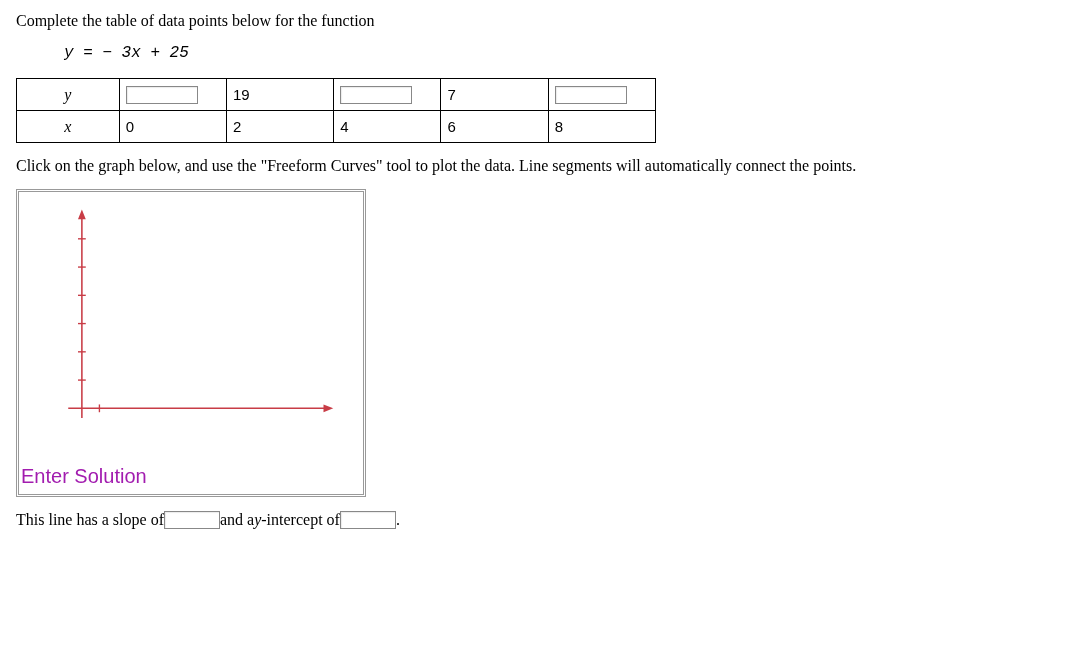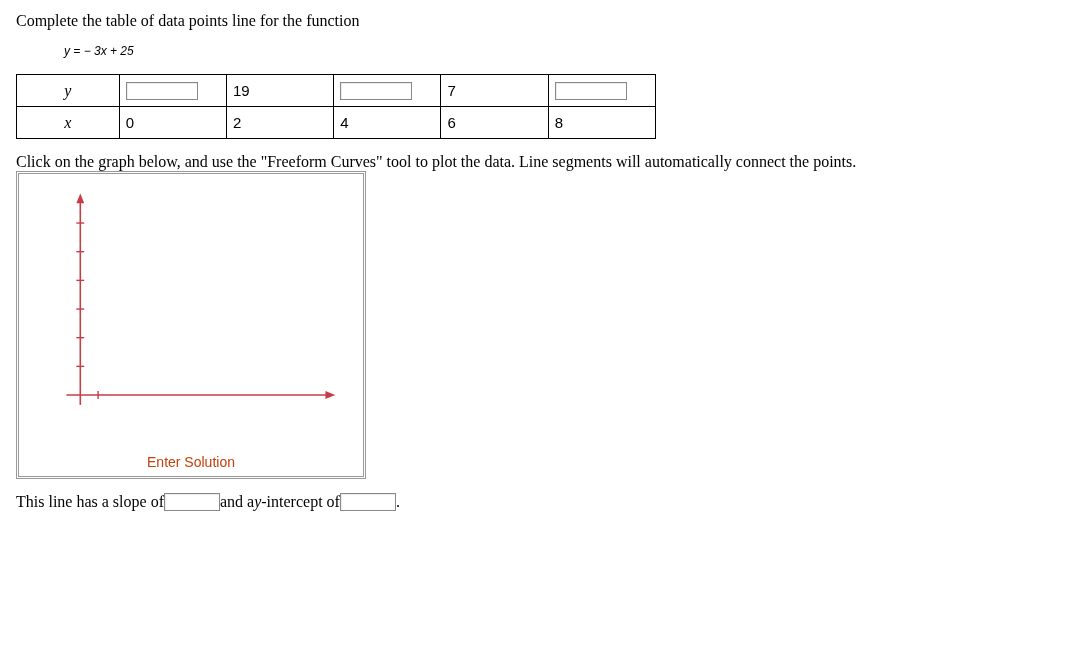--- a/index.html
+++ b/index.html
@@ -12,25 +12,25 @@
       font-size: 16px;
       color: #000;
       background: #fff;
       padding: 12px 16px;
       width: 1089px;
     }
     .instruction {
       margin-bottom: 14px;
     }
     .equation {
-      font-family: Liberation Sans, sans-serif;
+      font-family: Liberation Mono, monospace;
       font-style: italic;
       margin-left: 48px;
       margin-bottom: 16px;
-      font-size: 12px;
+      font-size: 16px;
     }
     table.data-table {
       border-collapse: collapse;
       width: 640px;
       margin-bottom: 14px;
     }
     table.data-table td {
       border: 1px solid #000;
       padding: 4px 6px;
       height: 32px;
@@ -51,20 +51,21 @@
       width: 72px;
       height: 18px;
       border: 1px solid #888;
       display: inline-block;
       background: #fff;
       font-family: Arial, sans-serif;
       font-size: 13px;
       box-shadow: inset 1px 1px 1px rgba(0,0,0,0.08);
     }
     .graph-instruction {
+      margin-bottom: 14px;
     }
     .graph-wrapper {
       border: 3px double #999;
       width: 350px;
       height: 308px;
       padding: 2px;
       display: flex;
       flex-direction: column;
       margin-bottom: 14px;
     }
@@ -73,25 +74,24 @@
       position: relative;
       background: #fff;
     }
     .graph-svg {
       position: absolute;
       inset: 0;
       width: 100%;
       height: 100%;
     }
     .enter-solution {
-      text-align: center;
       padding: 6px 0 4px 0;
-      color: #c2410c;
+      color: #a21caf;
       font-family: Arial, sans-serif;
-      font-size: 14px;
+      font-size: 20px;
     }
     .slope-line {
       font-family: "Times New Roman", Times, serif;
       font-size: 16px;
       display: flex;
       align-items: center;
       flex-wrap: wrap;
     }
     .inline-input {
       width: 56px;
@@ -103,21 +103,21 @@
       font-size: 13px;
       box-shadow: inset 1px 1px 1px rgba(0,0,0,0.08);
     }
     .ital {
       font-style: italic;
     }
   </style>
 </head>
 <body>
 
-<p class="instruction">Complete the table of data points line for the function</p>
+<p class="instruction">Complete the table of data points below for the function</p>
 
 <p class="equation">
   <span>y = − 3x + 25</span>
 </p>
 
 <table class="data-table">
   <tbody>
       <tr>
     <td class="label">y</td>
     <td class="val"><input class="text-input-cell" type="text" value="" style=""></td>

